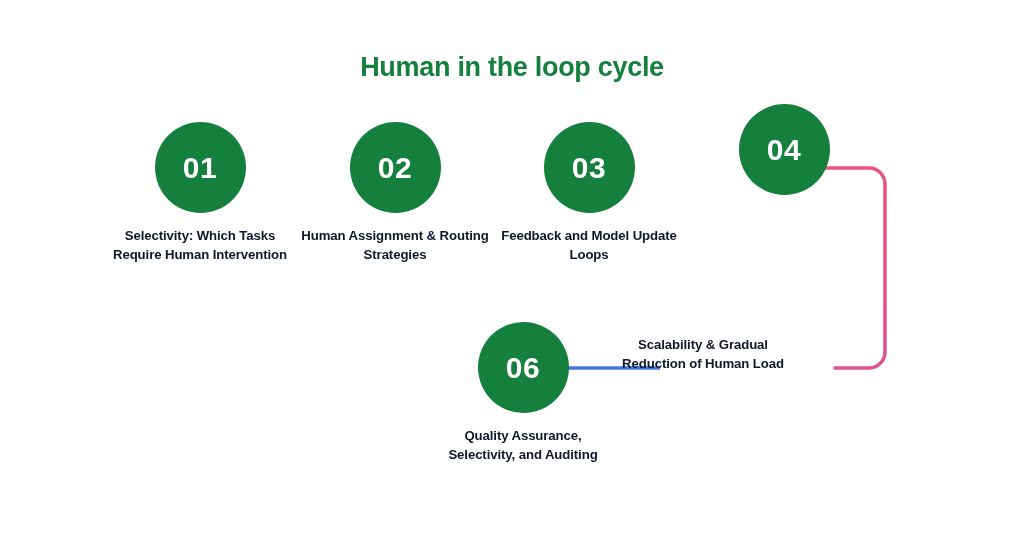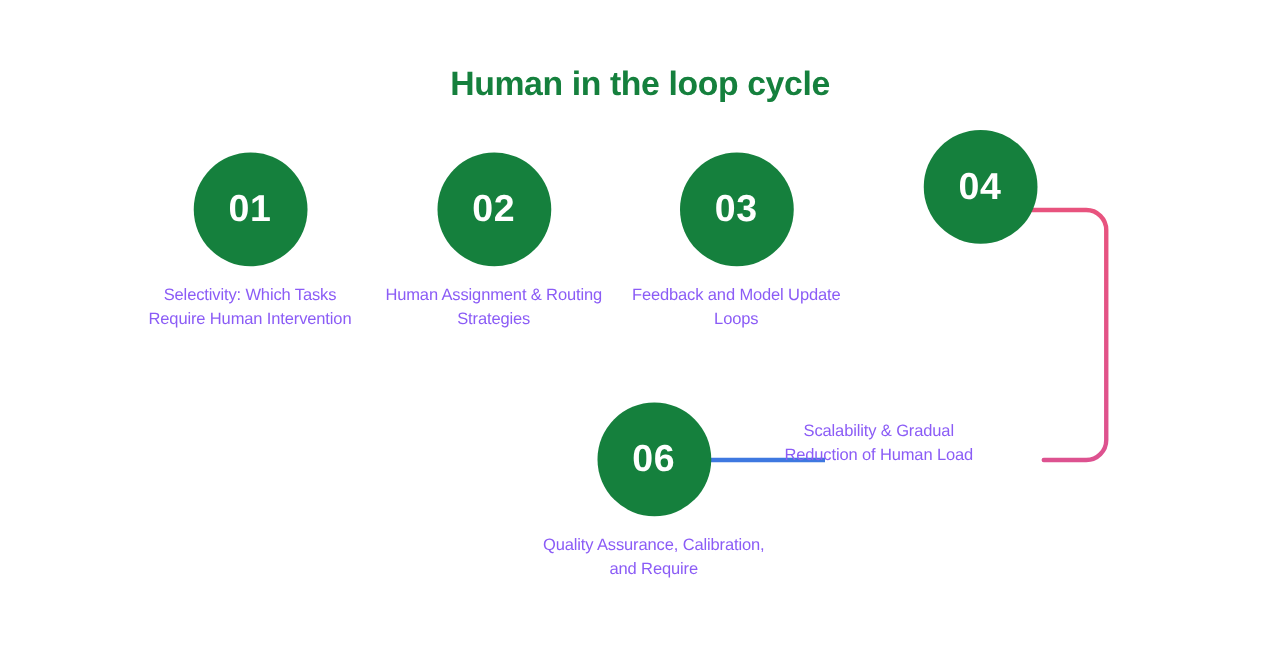--- a/index.html
+++ b/index.html
@@ -22,21 +22,21 @@
     width:91px;height:91px;margin:0 auto;border-radius:50%;
     background:#15803d;
     display:flex;align-items:center;justify-content:center;
     position:relative;z-index:3;
   }
   .circle span{
     color:#ffffff;font-size:30px;font-weight:bold;letter-spacing:0.5px;
     line-height:1;
   }
   .label{
-    margin-top:14px;font-size:13.2px;font-weight:normal;color:#8b5cf6;
+    margin-top:14px;font-size:13.2px;font-weight:bold;color:#0f172a;
     line-height:18.5px;letter-spacing:-0.1px;
   }
   .n01{left:200px;top:122px;}
   .n02{left:395px;top:122px;}
   .n03{left:589px;top:122px;}
   .n04{left:784px;top:104px;}
   .n05{left:703px;top:322px;}
   .n06{left:523px;top:322px;}
   .n01 .label,.n04 .label,.n05 .label,.n06 .label{width:180px;margin-left:35px;}
   .n02 .label,.n03 .label{width:190px;margin-left:30px;}
@@ -110,16 +110,16 @@
   </div>
 
   <div class="node n05">
     <div class="label">Scalability &amp; Gradual Reduction of Human Load</div>
   </div>
 
   <div class="node n06">
     <div class="circle">
       <span>06</span>
     </div>
-    <div class="label">Quality Assurance, Calibration, and Require</div>
+    <div class="label">Quality Assurance, Selectivity, and Auditing</div>
   </div>
 
 </div>
 
 </body></html>

